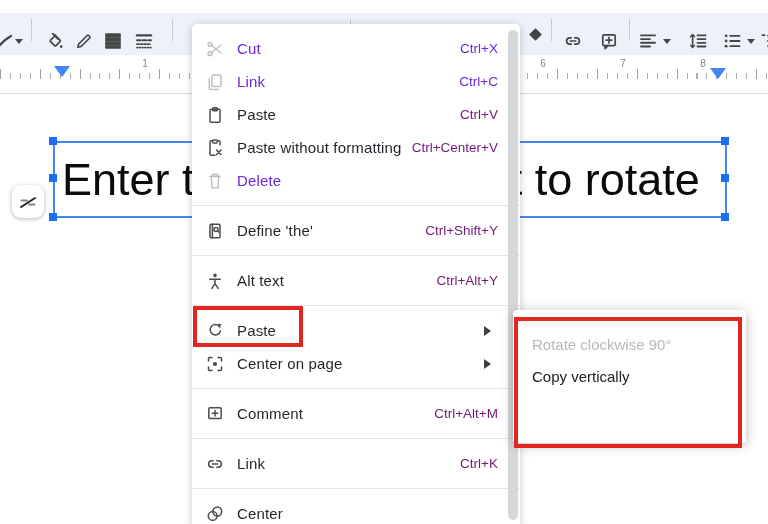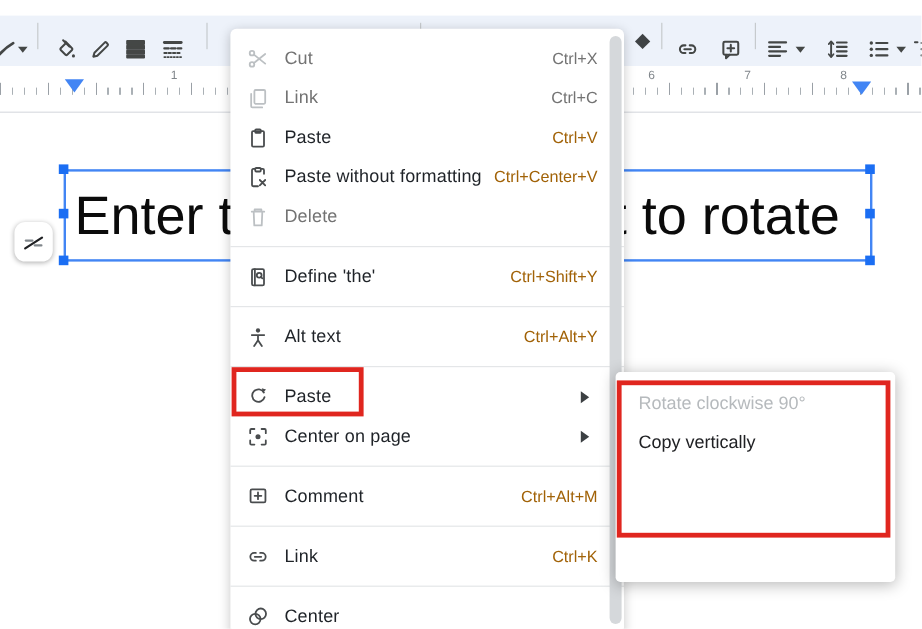--- a/index.html
+++ b/index.html
@@ -36,30 +36,30 @@
   .floatbtn svg { width:22px; height:22px; }
 
   
   .menu { position:absolute; left:192px; top:24px; width:328px; height:506px; background:#fff;
           border-radius:5px; box-shadow:0 2px 10px rgba(0,0,0,.22); z-index:10; padding-top:8px; }
   .mi { display:flex; align-items:center; height:33px; padding:0 22px 0 13px; cursor:pointer; }
   .mi .ic { width:20px; height:20px; flex:0 0 20px; margin-right:12px; }
   .mi .ic svg { width:20px; height:20px; stroke:#494c4e; fill:none; stroke-width:1.5; stroke-linecap:round; stroke-linejoin:round; }
   .mi .ic svg .f { fill:#494c4e; stroke:none; }
   .mi .lbl { font-size:15px; letter-spacing:.15px; color:#1f2328; }
-  .mi .sc  { margin-left:auto; font-size:13.5px; color:#a16207; }
+  .mi .sc  { margin-left:auto; font-size:13.5px; color:#701a75; }
   .mi .sub { margin-left:auto; width:0; height:0; border:5px solid transparent; border-left:7px solid #3c4043; margin-right:2px; }
-  .mi.dis .lbl, .mi.dis .sc { color:#737373; }
+  .mi.dis .lbl, .mi.dis .sc { color:#6d28d9; }
   .mi.dis .ic svg { stroke:#bcc0c3; }
   .msep { border-top:1px solid #e4e6e8; margin:8px 0; }
   .mscroll { position:absolute; right:2px; top:6px; width:10px; height:490px; background:#d5d8db; border-radius:6px; z-index:11; }
 
   
-  .submenu { position:absolute; left:513px; top:310px; width:233px; height:175px; background:#fff;
-             border-radius:4px; box-shadow:0 2px 12px rgba(0,0,0,.28); z-index:20; padding-top:10px; }
+  .submenu { position:absolute; left:513px; top:310px; width:233px; height:133px; background:#fff;
+             border-radius:4px; box-shadow:0 2px 12px rgba(0,0,0,.28); z-index:20; padding-top:18px; }
   .smi { height:32.4px; display:flex; align-items:center; padding-left:19px; font-size:15px; color:#202124; cursor:pointer; }
   .smi.dis { color:#b6babd; }
 
   
   .redbox { position:absolute; border:4px solid #e0261f; z-index:30; }
   #redbox-rotate  { left:193px; top:306px; width:110px; height:41px; }
   #redbox-submenu { left:514px; top:317px; width:228px; height:131px; }
 </style>
 </head>
 <body>

